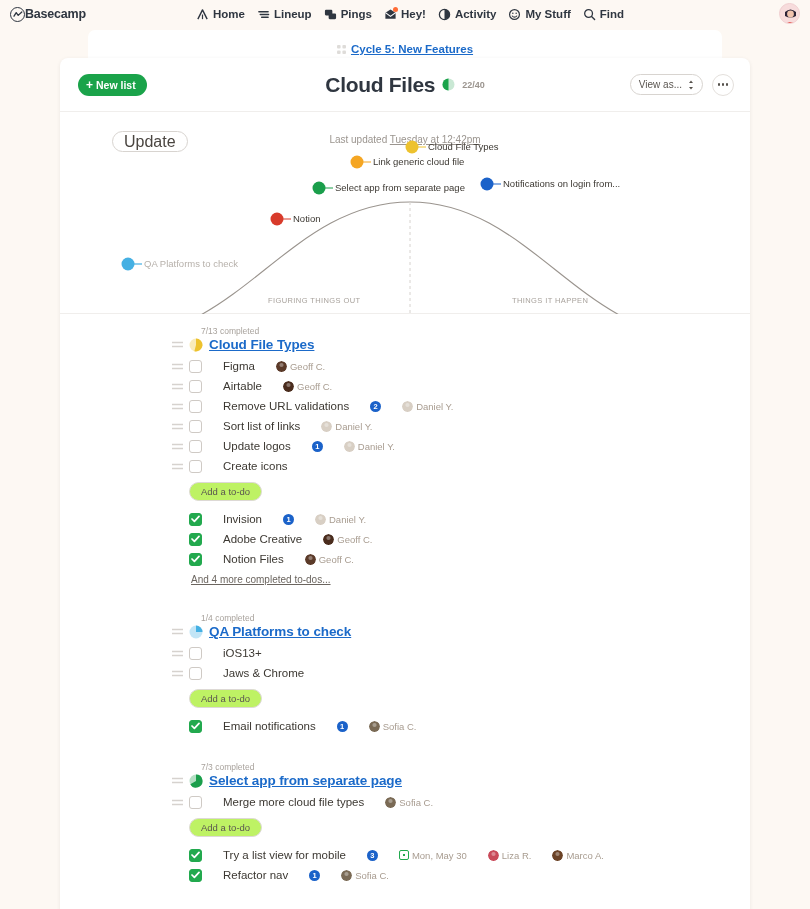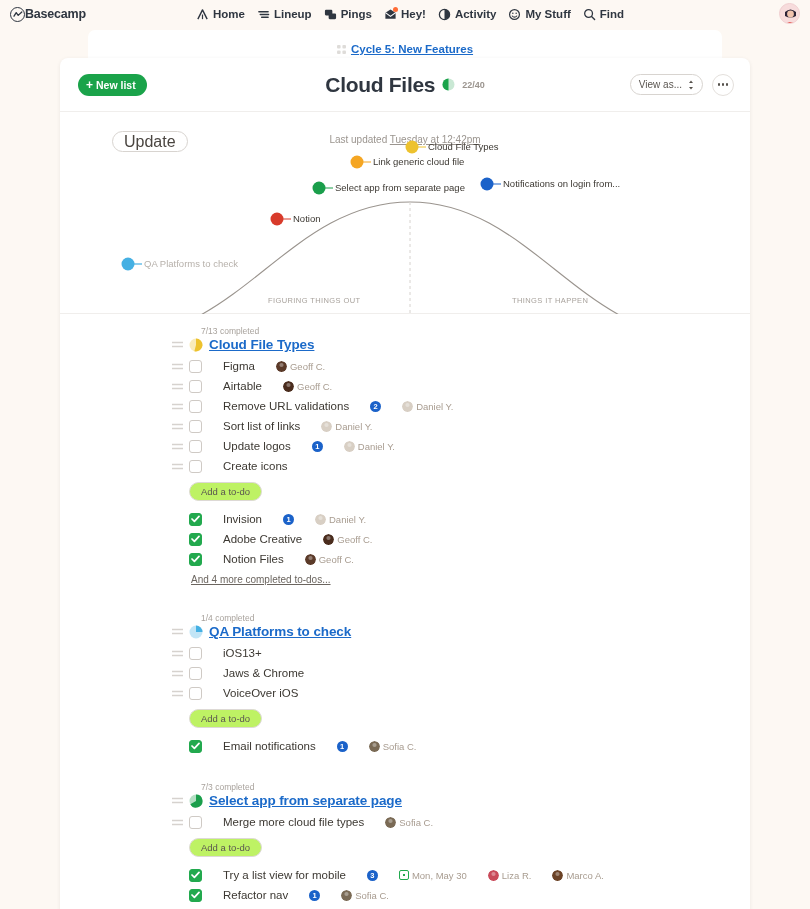--- a/index.html
+++ b/index.html
@@ -508,26 +508,20 @@
             <path d="M0 1.5h11M0 5.5h11" stroke="#d6d2ce" stroke-width="1.6"></path>
           </svg>
     <span class="chk "></span>
     <span class="todo-text">iOS13+</span>
   </div><div class="todo">
     <svg class="grip" viewBox="0 0 11 7">
             <path d="M0 1.5h11M0 5.5h11" stroke="#d6d2ce" stroke-width="1.6"></path>
           </svg>
     <span class="chk "></span>
     <span class="todo-text">Jaws &amp; Chrome</span>
-  </div><div class="todo">
-    <svg class="grip" viewBox="0 0 11 7">
-            <path d="M0 1.5h11M0 5.5h11" stroke="#d6d2ce" stroke-width="1.6"></path>
-          </svg>
-    <span class="chk "></span>
-    <span class="todo-text">VoiceOver iOS</span>
   </div>
     <button class="addtodo">Add a to-do</button>
     <div class="todo">
 
     <span class="chk done">
             <svg width="9" height="8" viewBox="0 0 9 8">
               <path d="M1 4 L3.4 6.4 L8 1.4" stroke="#fff" stroke-width="1.7" fill="none" stroke-linecap="round" stroke-linejoin="round"></path>
             </svg>
           </span>
     <span class="todo-text">Email notifications</span>

